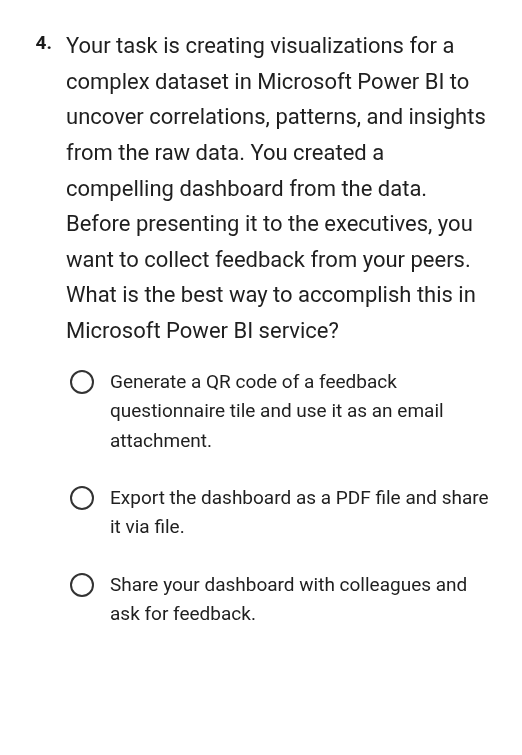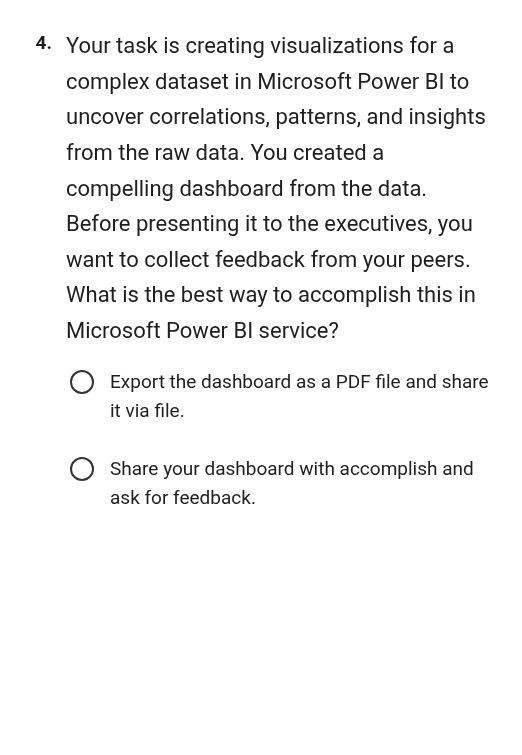--- a/index.html
+++ b/index.html
@@ -75,26 +75,30 @@
   </style>
 </head>
 <body>
 
 <div class="question-row">
   <div class="question-number">4.</div>
   <div class="question-body">
     <div class="question-text">Your task is creating visualizations for a complex dataset in Microsoft Power BI to uncover correlations, patterns, and insights from the raw data. You created a compelling dashboard from the data. Before presenting it to the executives, you want to collect feedback from your peers. What is the best way to accomplish this in Microsoft Power BI service?</div>
     <div class="options">
 
+      <label class="option">
+        <span class="radio"></span>
+        <span class="option-text">Generate a QR code of a feedback questionnaire tile and use it as an email attachment.</span>
+      </label>
 
       <label class="option">
         <span class="radio"></span>
         <span class="option-text">Export the dashboard as a PDF file and share it via file.</span>
       </label>
 
       <label class="option">
         <span class="radio"></span>
-        <span class="option-text">Share your dashboard with accomplish and ask for feedback.</span>
+        <span class="option-text">Share your dashboard with colleagues and ask for feedback.</span>
       </label>
 
     </div>
   </div>
 </div>
 
 </body></html>

